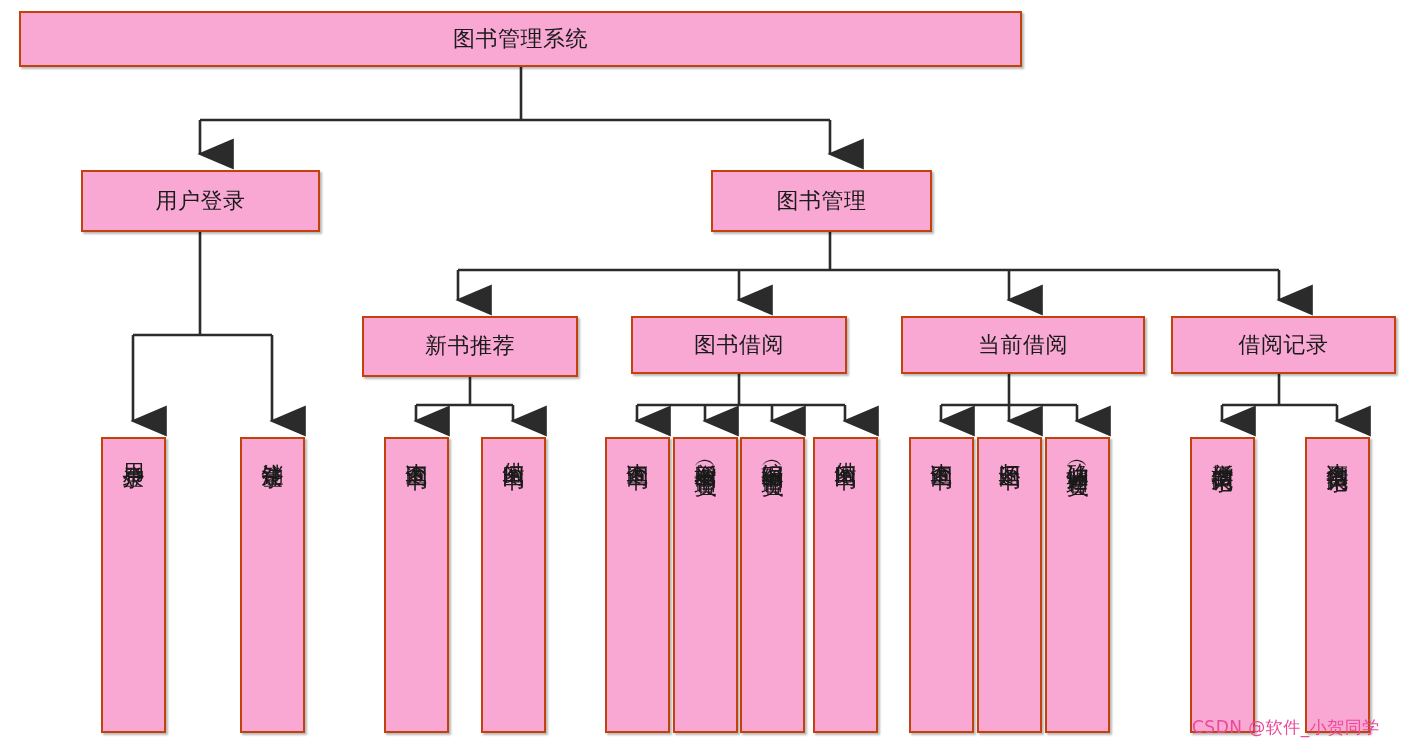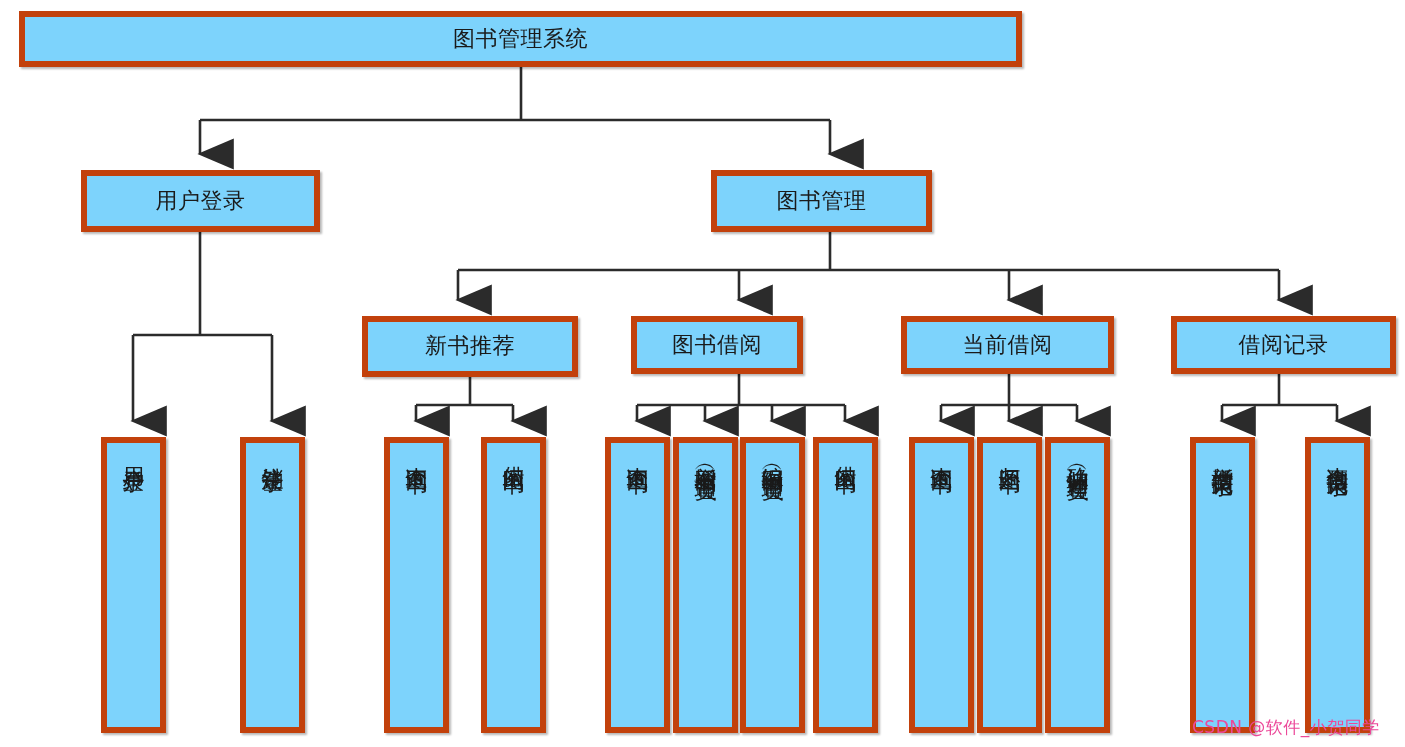--- a/index.html
+++ b/index.html
@@ -17,22 +17,22 @@
   #diagram {
     position: absolute;
     left: 0;
     top: 0;
     width: 1405px;
     height: 747px;
   }
   .node-box {
     position: absolute;
     box-sizing: border-box;
-    background: #7dd3fc;
-    border: 6px solid #c2410c;
+    background: #f9a8d4;
+    border: 2px solid #c2410c;
     box-shadow: 2px 2px 2px rgba(0,0,0,0.28);
     display: flex;
     align-items: center;
     justify-content: center;
   }
   .node-label {
     color: #1a1a1a;
     font-size: 22px;
     line-height: 1.2;
     letter-spacing: 0.5px;
@@ -119,24 +119,24 @@
 <div class="node-box" style="left:81px; top:170px; width:239px; height:62px;">
   <span class="node-label">用户登录</span>
 </div>
 <div class="node-box" style="left:711px; top:170px; width:221px; height:62px;">
   <span class="node-label">图书管理</span>
 </div>
 
 <div class="node-box" style="left:362px; top:316px; width:216px; height:61px;">
   <span class="node-label">新书推荐</span>
 </div>
-<div class="node-box" style="left:631px; top:316px; width:172px; height:58px;">
+<div class="node-box" style="left:631px; top:316px; width:216px; height:58px;">
   <span class="node-label">图书借阅</span>
 </div>
-<div class="node-box" style="left:901px; top:316px; width:213px; height:58px;">
+<div class="node-box" style="left:901px; top:316px; width:244px; height:58px;">
   <span class="node-label">当前借阅</span>
 </div>
 <div class="node-box" style="left:1171px; top:316px; width:225px; height:58px;">
   <span class="node-label">借阅记录</span>
 </div>
 
 <div class="node-box vertical" style="left:101px; top:437px; width:65px; height:296px;">
   <span class="node-label">用户登录</span>
 </div>
 <div class="node-box vertical" style="left:240px; top:437px; width:65px; height:296px;">

